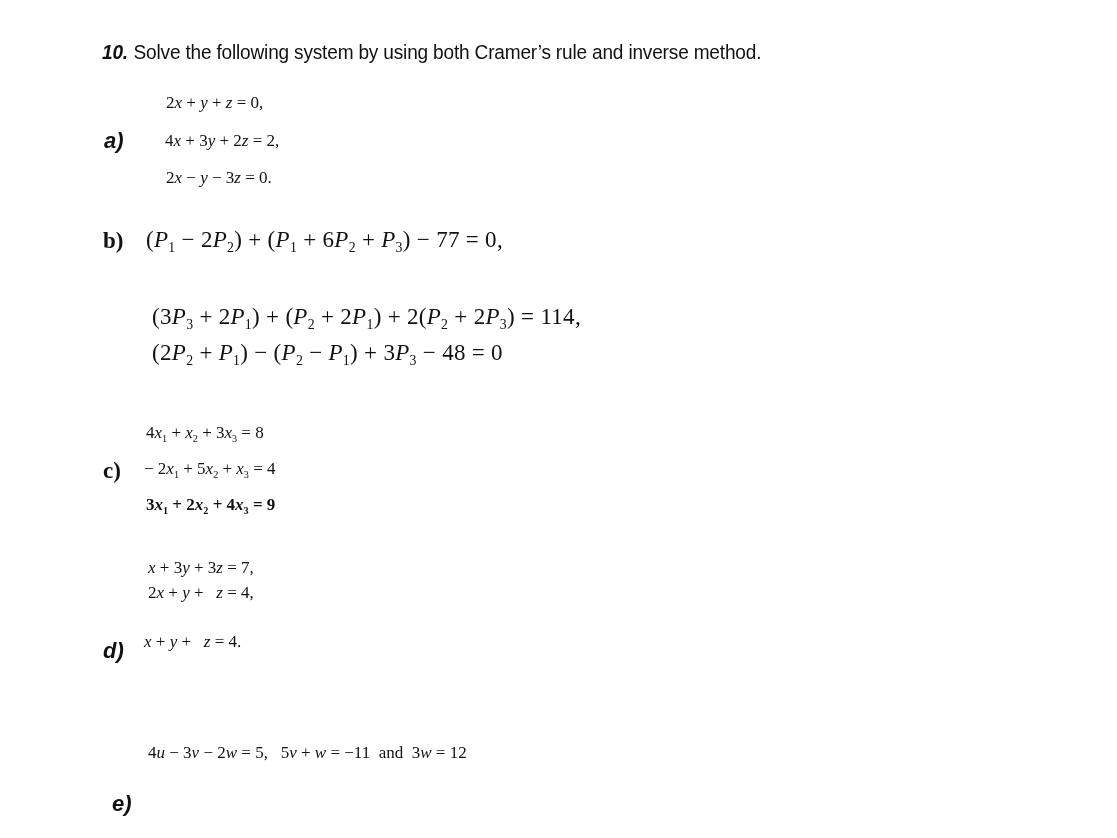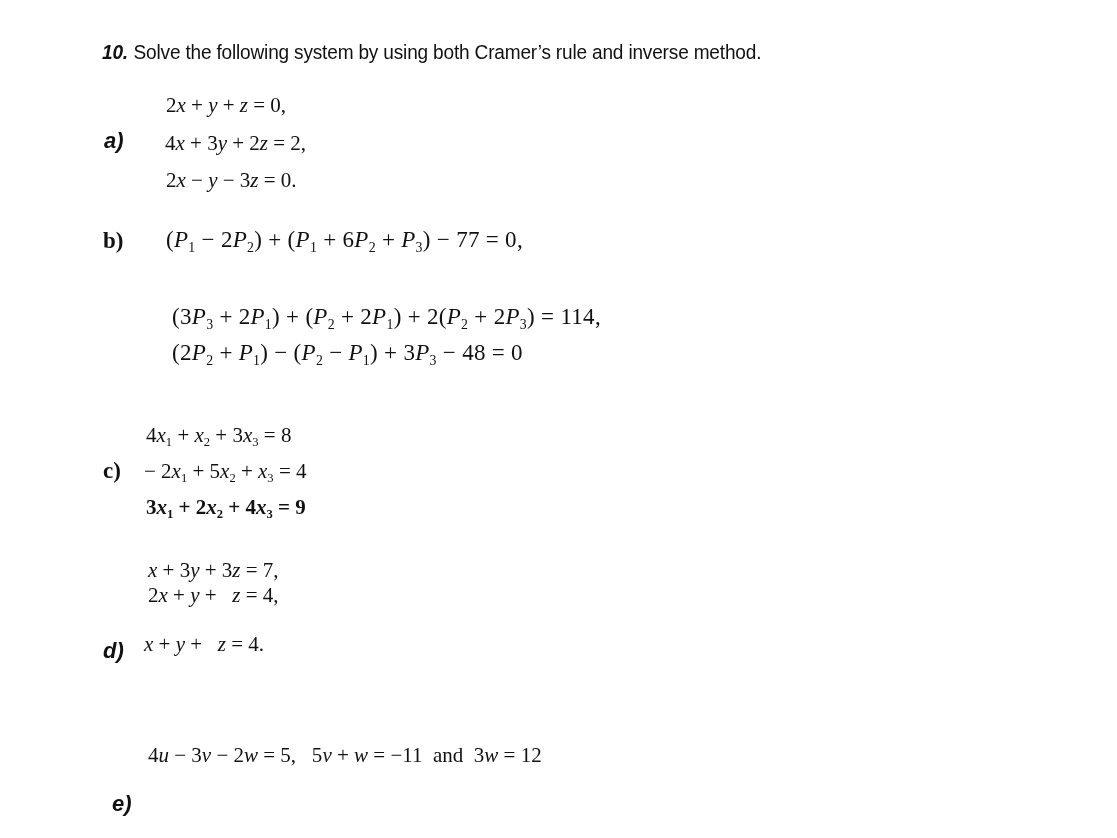--- a/index.html
+++ b/index.html
@@ -34,23 +34,23 @@
       font-style: italic;
       font-size: 22px;
     }
     .label.serif {
       font-family: "Liberation Serif", serif;
       font-style: normal;
       font-size: 23px;
     }
     .eq {
       font-family: "Liberation Serif", serif;
-      font-size: 21px;
+      font-size: 17px;
     }
-    .eq.big { font-size: 23px; letter-spacing: 0.3px; margin-left: 20px; }
+    .eq.big { font-size: 23px; letter-spacing: 0.3px; }
     .eq i { font-style: italic; }
     .eq sub { font-size: 0.6em; vertical-align: -0.35em; line-height: 0; }
   </style>
 </head>
 <body>
 
 <div class="abs title">
   <span class="num">10.</span><span>Solve the following system by using both Cramer’s rule and inverse method.</span>
 </div>
 

